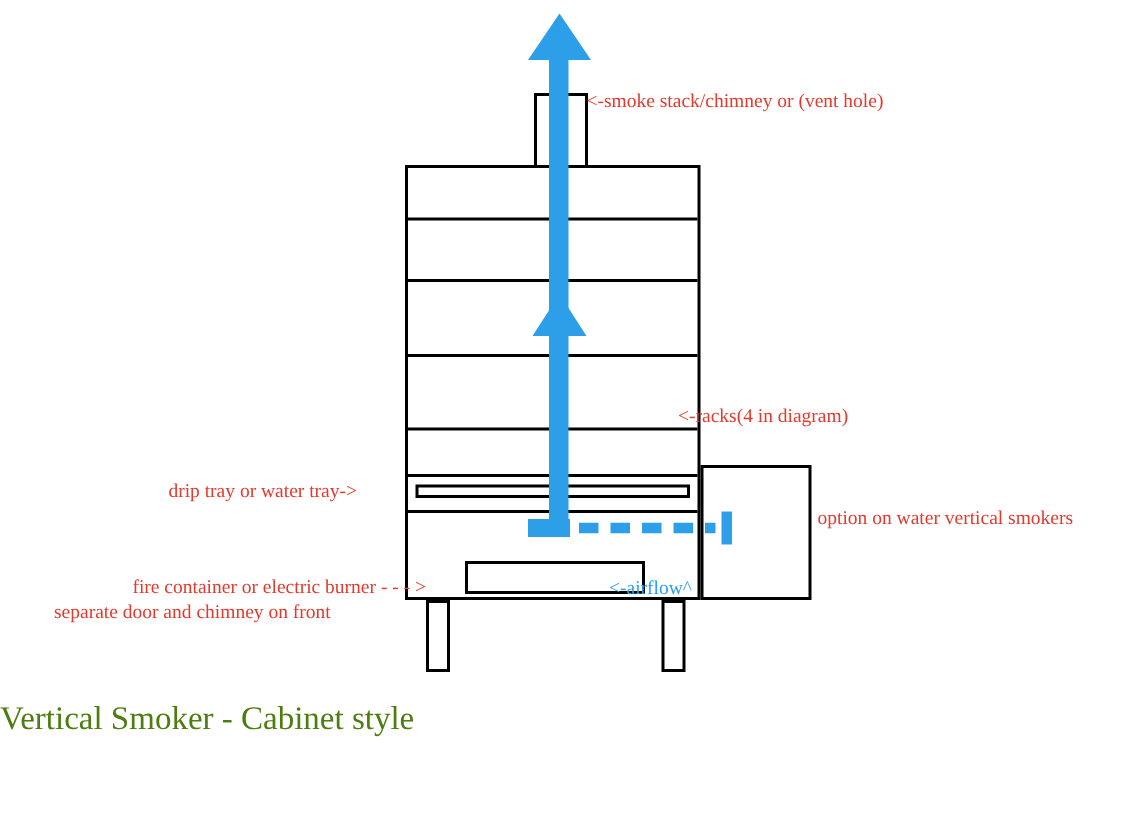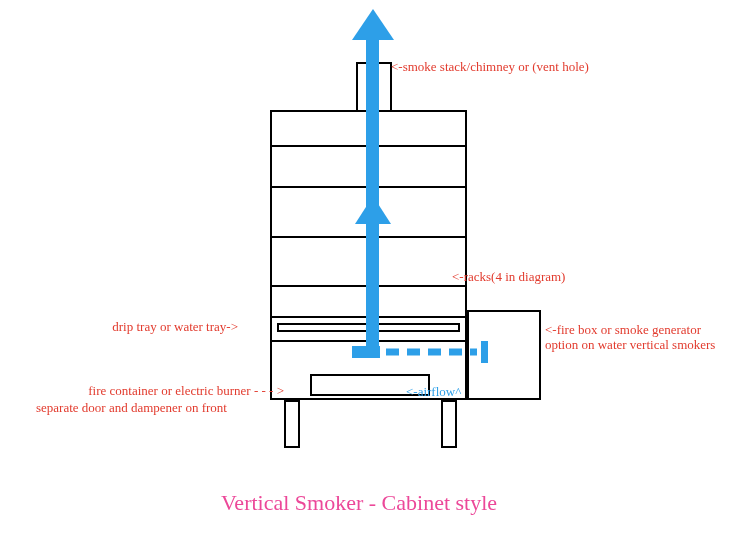--- a/index.html
+++ b/index.html
@@ -40,25 +40,25 @@
   .arw-fill { fill: var(--blue); }
   .arw-dash {
     stroke: var(--blue);
     stroke-width: 7;
     stroke-dasharray: 13 8;
     fill: none;
   }
   .title {
     position: absolute;
     left: 0;
-    top: 490px;
+    top: 466px;
     width: 100%;
-    text-align: center;
+    text-align: left;
     font-size: 22px;
-    color: #ec4899;
+    color: #4d7c0f;
   }
 </style>
 </head>
 <body>
 
 <div class="canvas">
 
   <div class="stroke" style="left:356px; top:62px; width:36px; height:50px;"></div>
 
   <div class="stroke" style="left:270px; top:110px; width:197px; height:290px;"></div>
@@ -90,25 +90,25 @@
     <rect class="arw-fill" x="481" y="341" width="7" height="22"></rect>
   </svg>
 
   <div class="label" style="left:391px; top:59px;">&lt;-smoke stack/chimney or (vent hole)</div>
 
   <div class="label" style="left:452px; top:269px;">&lt;-racks(4 in diagram)</div>
 
   <div class="label right-align" style="right:480px; top:319px;">drip tray or water tray-&gt;</div>
 
   <div class="label" style="left:545px; top:322px;">
-    <span>&lt;-fire box or smoke generator</span><br>
+    <br>
     <span>option on water vertical smokers</span>
   </div>
 
   <div class="label blue" style="left:406px; top:356px;margin-top:28px;">&lt;-airflow^</div>
 
   <div class="label right-align" style="right:434px; top:383px;">fire container or electric burner - - - &gt;</div>
 
-  <div class="label" style="left:36px; top:400px;">separate door and dampener on front</div>
+  <div class="label" style="left:36px; top:400px;">separate door and chimney on front</div>
 
   <div class="title">Vertical Smoker - Cabinet style</div>
 
 </div>
 
 </body></html>

